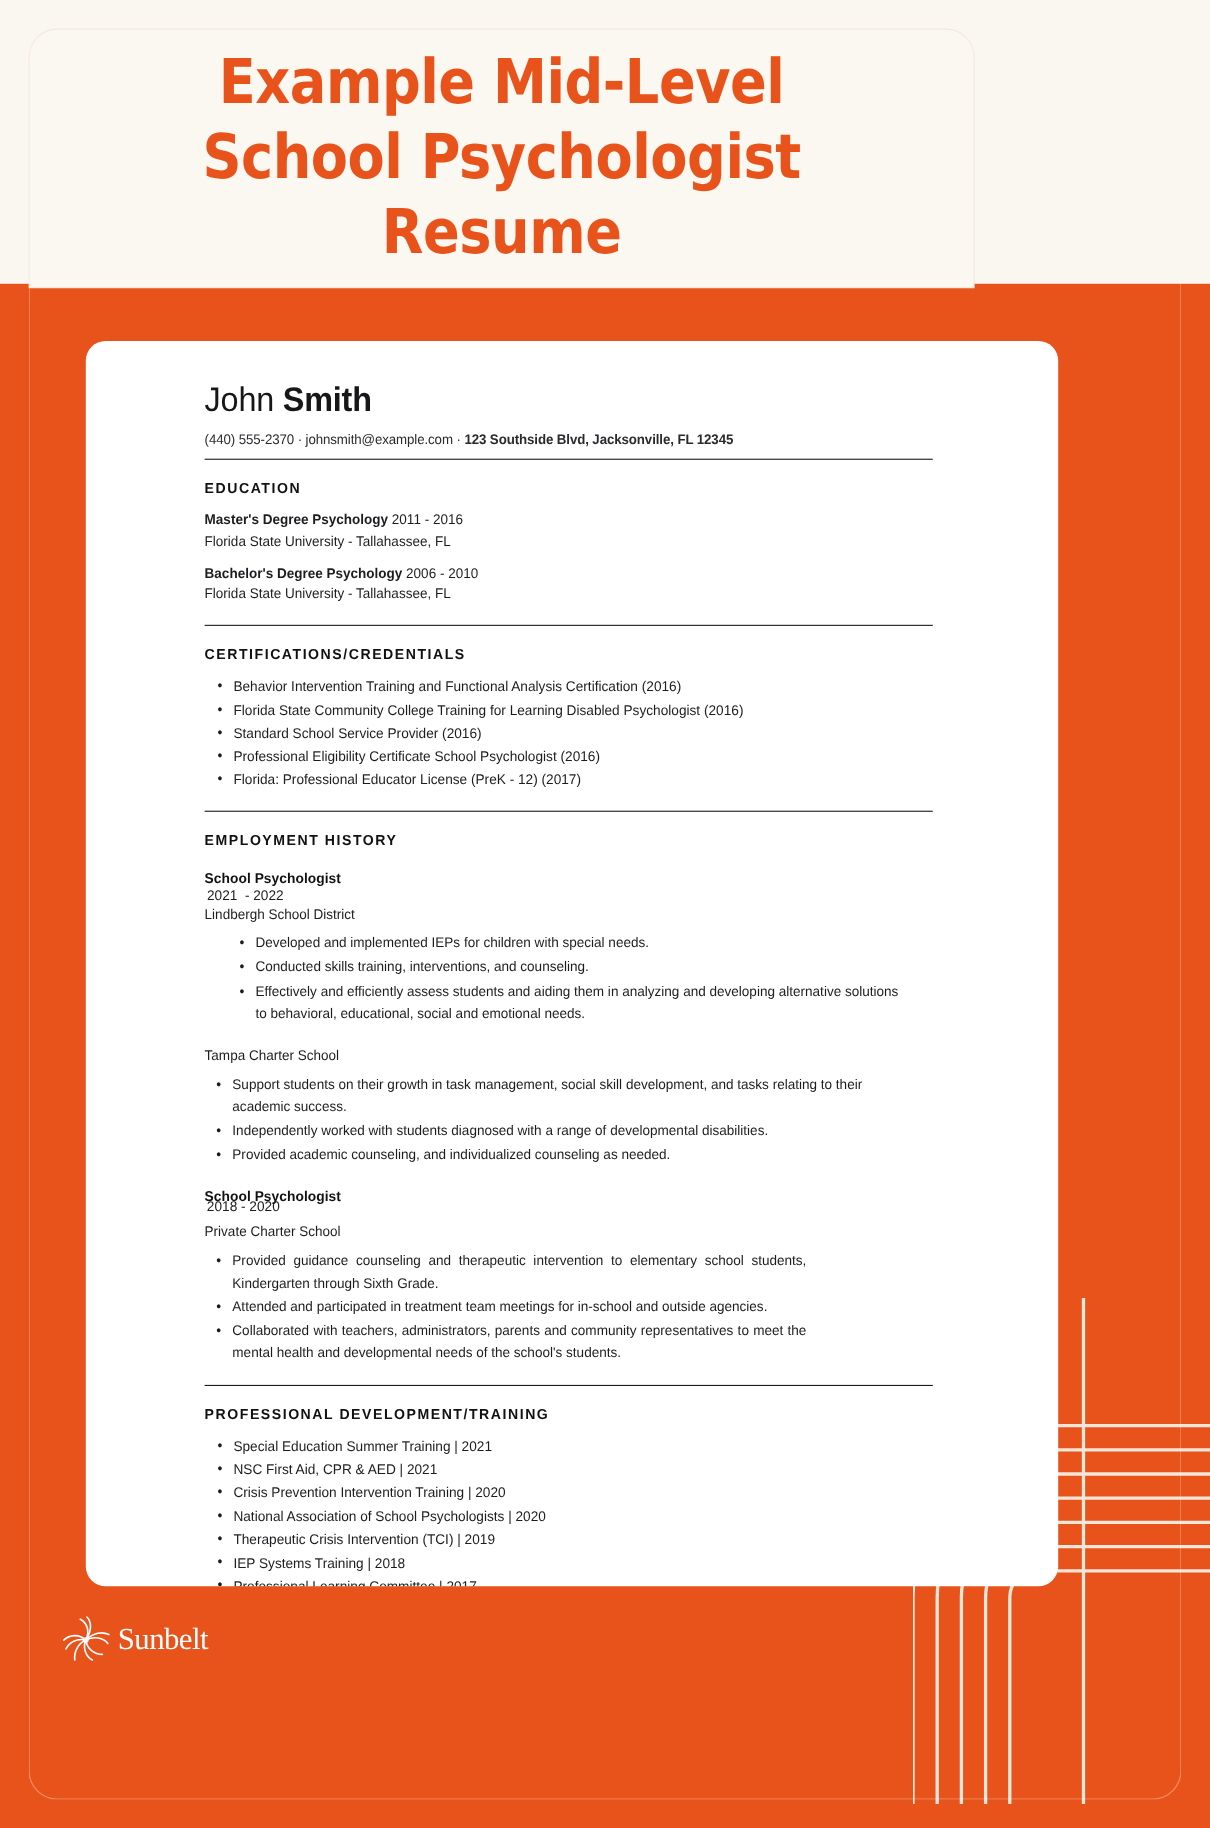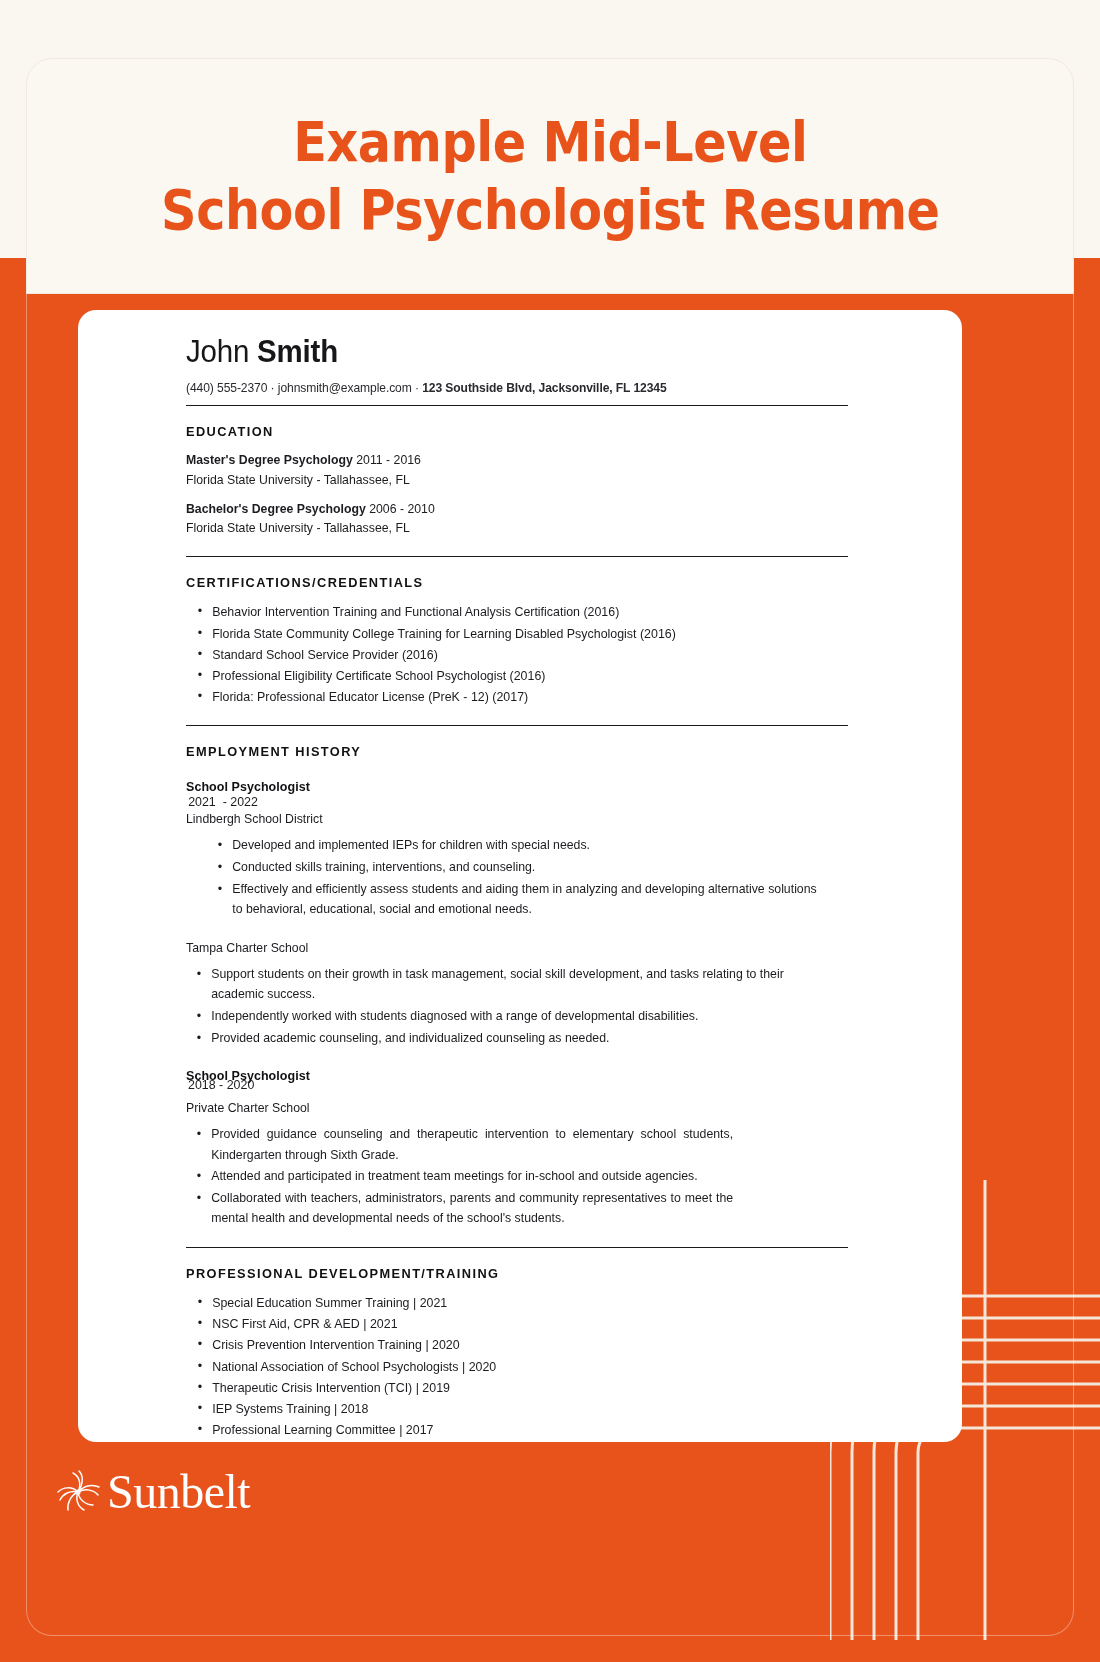--- a/index.html
+++ b/index.html
@@ -17,31 +17,30 @@
     height: 1662px;
     background: #FAF6F0;
     overflow: hidden;
   }
 
   
   .banner {
     position: absolute;
     left: 26px;
     top: 26px;
-    width: 1048px;
+    width: 860px;
     height: 236px;
     background: #FBF7F1;
     border: 1px solid #F2EAE0;
     border-radius: 26px 26px 0 0;
     display: flex;
     flex-direction: column;
     align-items: center;
     justify-content: center;
     z-index: 4;
-    margin-top: 32px;
   }
   .banner h1 {
     color: #E8531B;
     font-family: "DejaVu Sans", sans-serif;
     font-weight: bold;
     font-size: 56px;
     line-height: 1.22;
     letter-spacing: -0.5px;
     text-align: center;
     transform: scaleX(0.88);
@@ -88,21 +87,21 @@
     left: 78px;
     top: 310px;
     width: 884px;
     height: 1132px;
     background: #FFFFFF;
     border-radius: 18px;
     z-index: 5;
     overflow: hidden;
   }
   .resume-inner {
-    padding: 24px 36px 0 108px;
+    padding: 36px 36px 0 108px;
   }
 
   .rs-name {
     font-size: 31px;
     color: #17171A;
     font-weight: normal;
     letter-spacing: -0.2px;
     margin-bottom: 11px;
     transform: scaleX(0.95);
     transform-origin: left;
@@ -243,21 +242,21 @@
     top: 1468px;
     z-index: 6;
     display: flex;
     align-items: center;
     gap: 6px;
   }
   .logo-mark { width: 46px; height: 46px; }
   .logo-word {
     color: #FFFFFF;
     font-family: "Liberation Serif", serif;
-    font-size: 48px;
+    font-size: 28px;
     letter-spacing: -0.5px;
     line-height: 1;
   }
 </style>
 </head>
 <body>
 
 <div class="page">
 
   <div class="orange-frame"></div>

